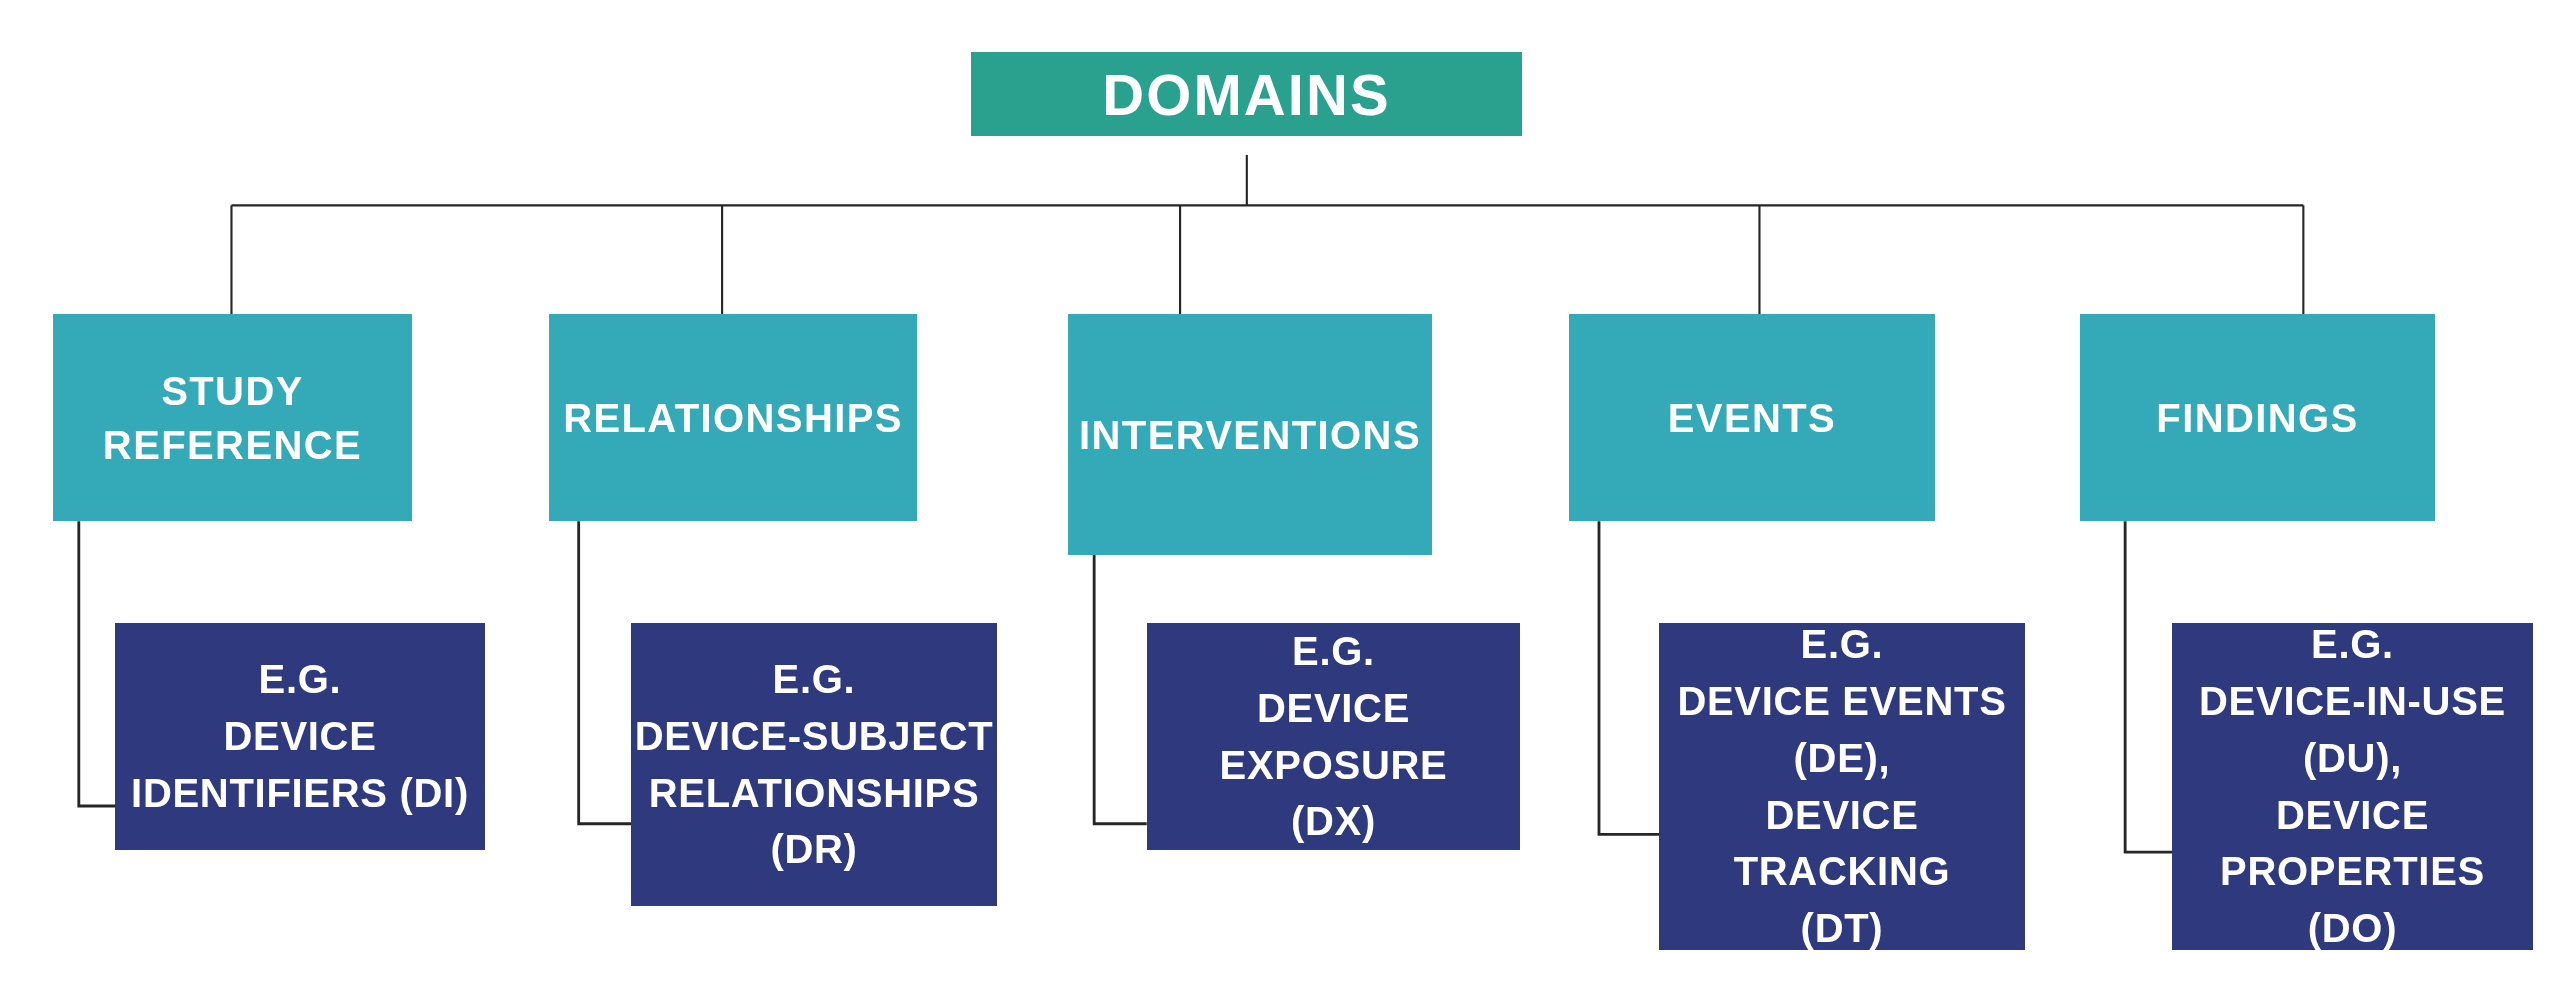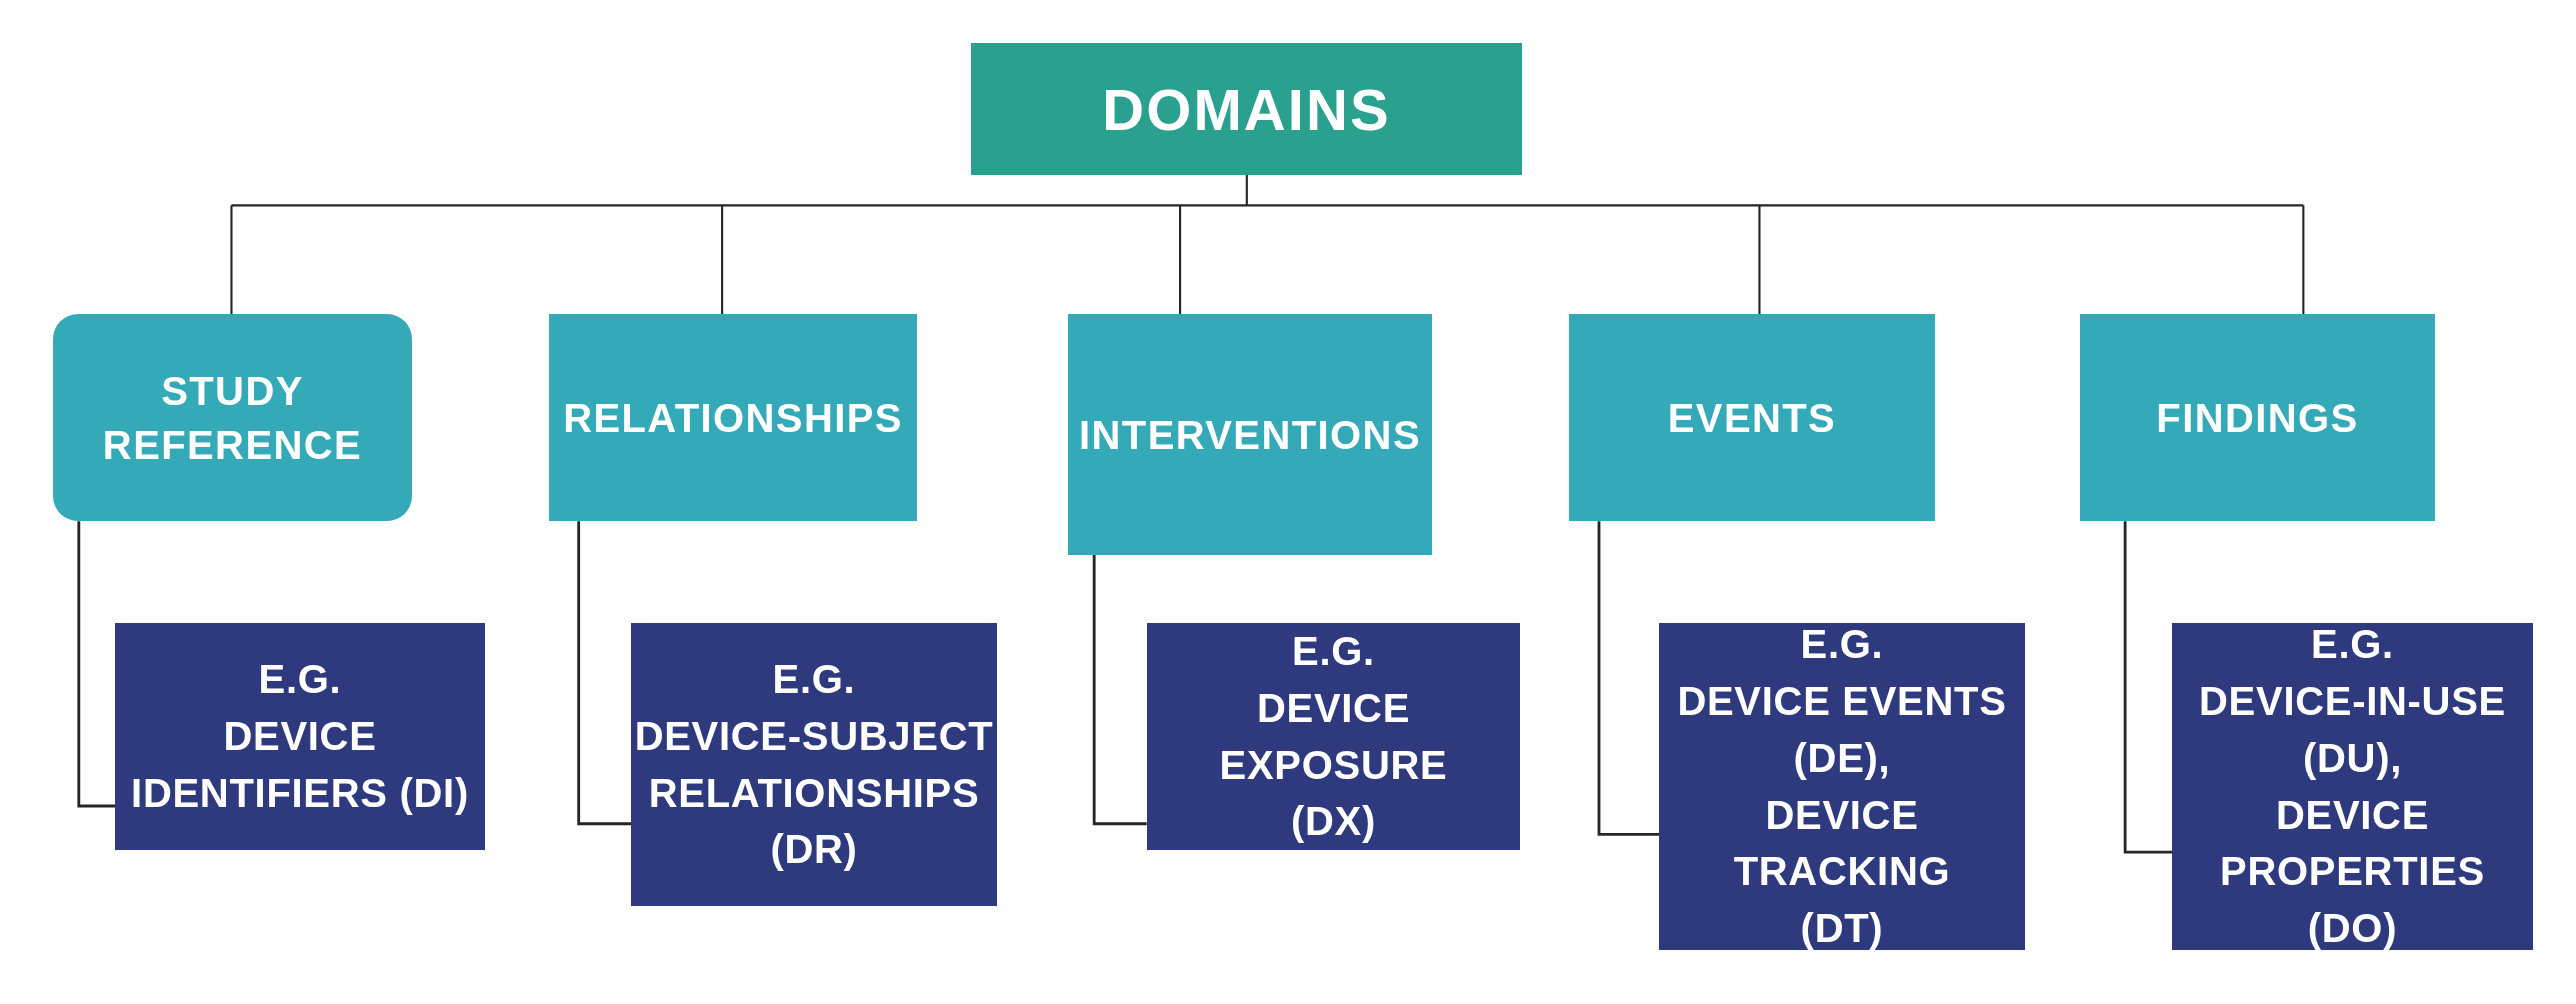--- a/index.html
+++ b/index.html
@@ -56,23 +56,23 @@
     <path class="connector" d="M1662,289 V442"></path>
     <path class="connector" d="M2478,289 V442"></path>
     <path class="connector" d="M3244,289 V442"></path>
     <path class="connector elbow" d="M111,734 V1135 H162"></path>
     <path class="connector elbow" d="M815,734 V1160 H889"></path>
     <path class="connector elbow" d="M1541,734 V1160 H1615"></path>
     <path class="connector elbow" d="M2252,734 V1175 H2337"></path>
     <path class="connector elbow" d="M2993,734 V1200 H3059"></path>
   </svg>
 
-  <div class="box root" style="left:971px; top:43px; width:551px; height:132px;">DOMAINS</div>
+  <div class="box root" style="left:971px; top:52px; width:551px; height:84px;">DOMAINS</div>
 
-  <div class="box branch" style="left:53px;   top:314px; width:359px; height:207px;border-radius:25px;">STUDY
+  <div class="box branch" style="left:53px;   top:314px; width:359px; height:207px;">STUDY
 REFERENCE</div>
   <div class="box branch" style="left:549px;  top:314px; width:368px; height:207px;">RELATIONSHIPS</div>
   <div class="box branch" style="left:1068px; top:314px; width:364px; height:241px;">INTERVENTIONS</div>
   <div class="box branch" style="left:1569px; top:314px; width:366px; height:207px;">EVENTS</div>
   <div class="box branch" style="left:2080px; top:314px; width:355px; height:207px;">FINDINGS</div>
 
   <div class="box example" style="left:115px;  top:623px; width:370px; height:227px;">E.G.
 DEVICE
 IDENTIFIERS (DI)</div>
   <div class="box example" style="left:631px;  top:623px; width:366px; height:283px;">E.G.

